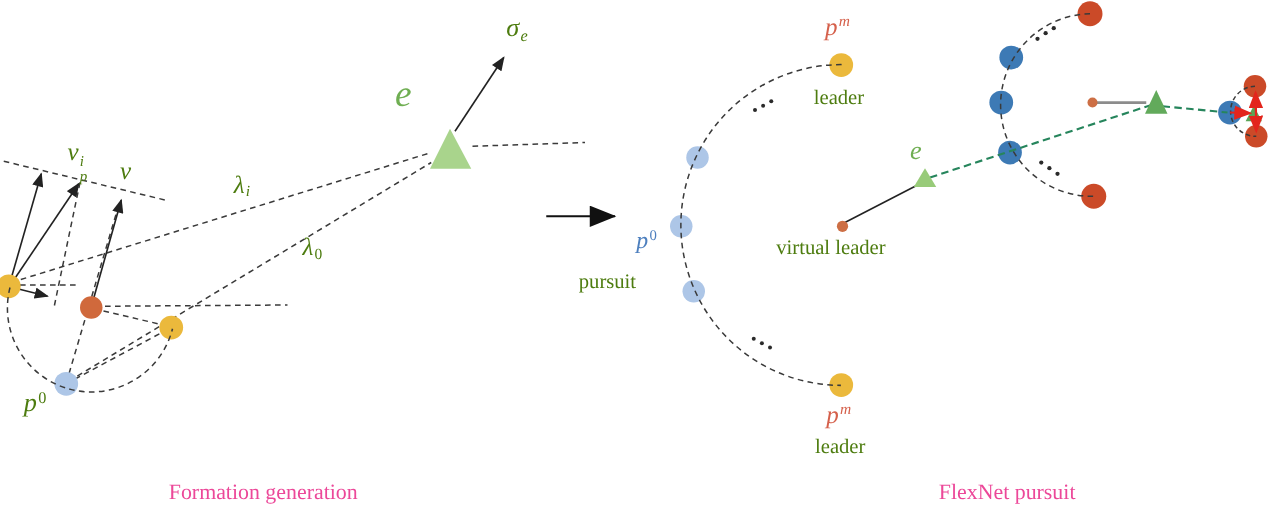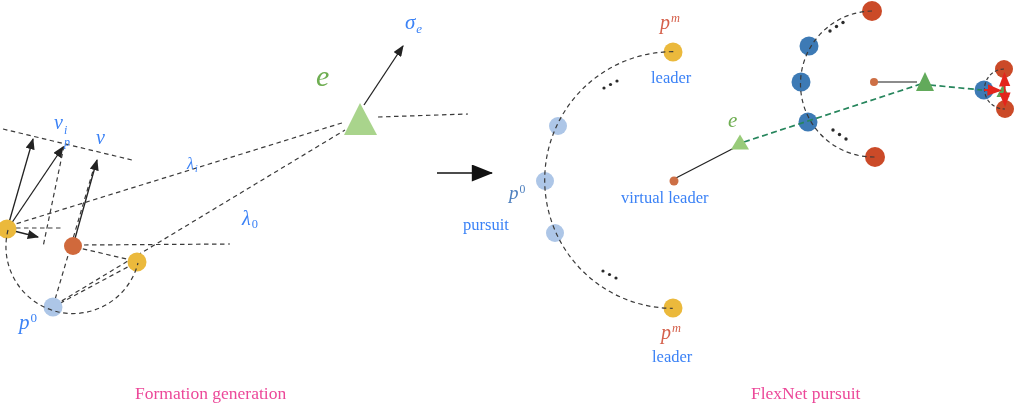--- a/index.html
+++ b/index.html
@@ -1,19 +1,19 @@
 <!DOCTYPE html>
 <html><head>
 <meta charset="utf-8">
 <style>
   html,body{margin:0;padding:0;background:#ffffff;}
   .fig{position:relative;width:1028px;height:414px;background:#ffffff;overflow:hidden;
        font-family:"Liberation Serif","DejaVu Serif",serif;}
   .fig svg{position:absolute;left:0;top:0;}
-  .lbl{position:absolute;line-height:1;white-space:nowrap;color:#3b82f6;}
+  .lbl{position:absolute;line-height:1;white-space:nowrap;color:#4d7c0f;}
   .it{font-style:italic;}
   .sup{font-size:0.62em;position:relative;top:-0.55em;margin-left:1px;}
   .sub{font-size:0.62em;position:relative;top:0.28em;margin-left:1px;}
   .rm{font-style:normal;}
   .stack{display:inline-flex;flex-direction:column;font-size:12px;line-height:1.0;
          vertical-align:-0.45em;margin-left:1px;}
   .caption{font-size:17.5px;color:#ec4899;}
 </style>
 </head>
 <body>
@@ -127,22 +127,22 @@
   </g>
 </svg>
 
 <div class="lbl it" style="left:54px;top:112px;font-size:20px;"><span>v</span><span class="stack">
         <span>i</span>
         <span>p</span>
       </span></div>
 <div class="lbl it" style="left:96px;top:127px;font-size:20px;"><span>v</span></div>
 <div class="lbl it" style="left:405px;top:12px;font-size:21px;"><span>σ</span><span class="sub">e</span></div>
 <div class="lbl it" style="left: 316px; top: 61px; font-size: 30px; color: rgb(111, 174, 82);"><span>e</span></div>
-<div class="lbl it" style="left:187px;top:156px;font-size:16px;"><span>λ</span><span class="sub">i</span></div>
-<div class="lbl it" style="left:242px;top:208px;font-size:20px;"><span>λ</span><span class="sub rm">0</span></div>
+<div class="lbl it" style="left:187px;top:138px;font-size:20px;"><span>λ</span><span class="sub">i</span></div>
+<div class="lbl it" style="left:242px;top:188px;font-size:20px;"><span>λ</span><span class="sub rm">0</span></div>
 <div class="lbl it" style="left:19px;top:312px;font-size:21px;"><span>p</span><span class="sup rm">0</span></div>
 <div class="lbl caption" style="left:135px;top:385px;"><span>Formation generation</span></div>
 
 <div class="lbl it" style="left: 660px; top: 12px; font-size: 20px; color: rgb(213, 96, 75);"><span>p</span><span class="sup">m</span></div>
 <div class="lbl" style="left:651px;top:70px;font-size:16.5px;"><span>leader</span></div>
 <div class="lbl it" style="left: 509px; top: 183px; font-size: 19px; color: rgb(77, 127, 190);"><span>p</span><span class="sup rm">0</span></div>
 <div class="lbl" style="left:463px;top:217px;font-size:16.5px;"><span>pursuit</span></div>
 <div class="lbl" style="left:621px;top:190px;font-size:16.5px;"><span>virtual leader</span></div>
 <div class="lbl it" style="left: 661px; top: 322px; font-size: 20px; color: rgb(213, 96, 75);"><span>p</span><span class="sup">m</span></div>
 <div class="lbl" style="left:652px;top:349px;font-size:16.5px;"><span>leader</span></div>

